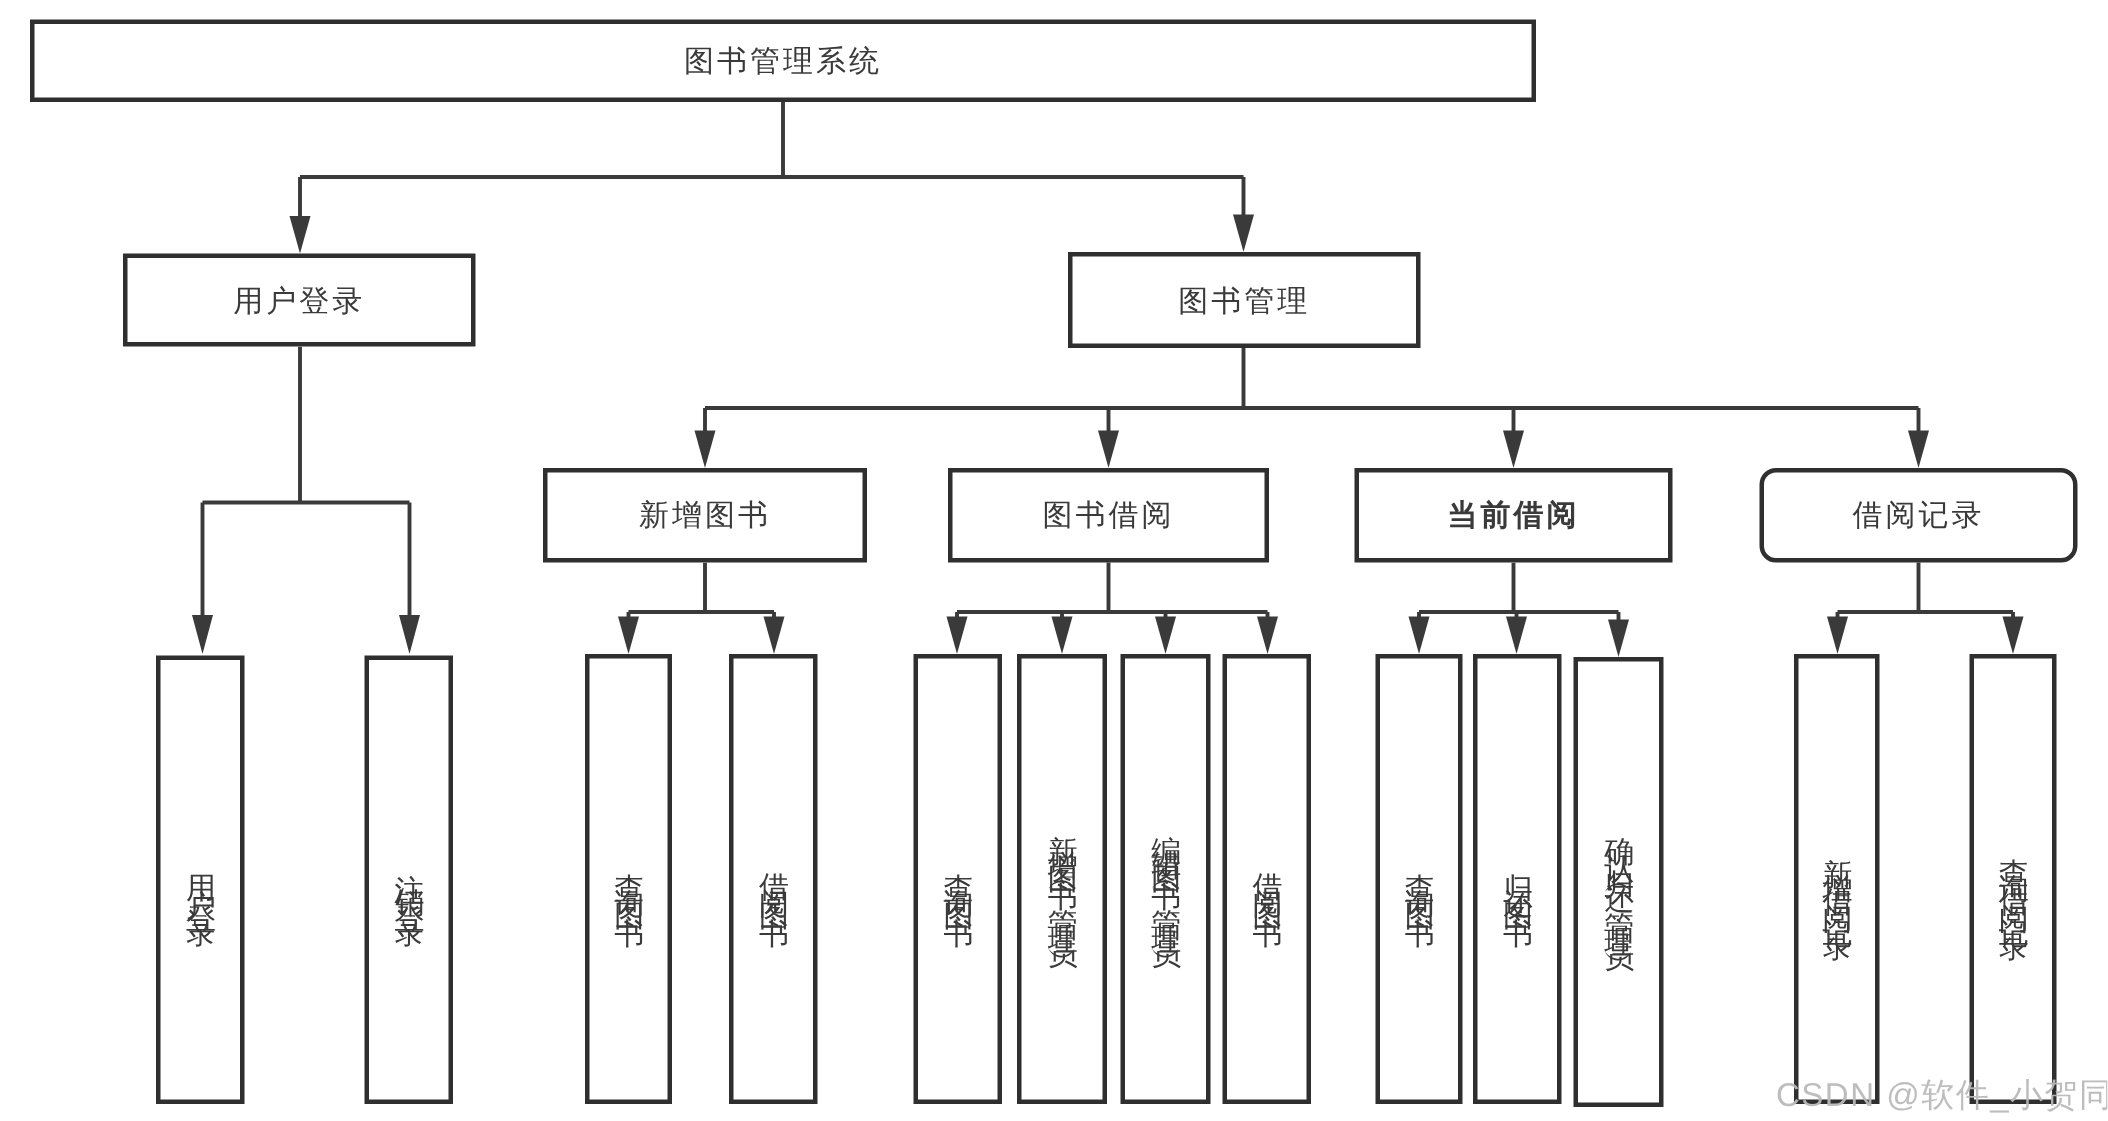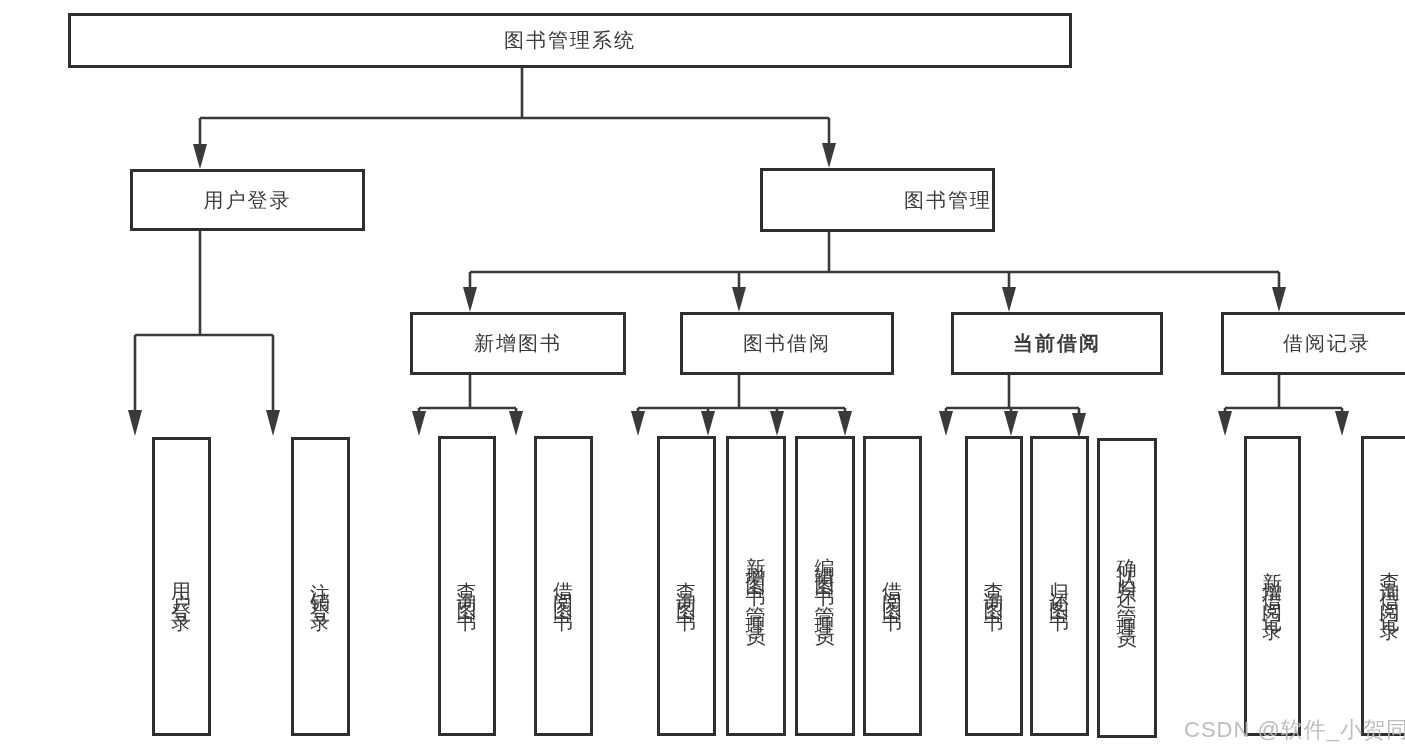--- a/index.html
+++ b/index.html
@@ -19,21 +19,20 @@
   .node {
     position: absolute;
     box-sizing: border-box;
     background: #ffffff;
     border: 3px solid #2f2f2f;
     display: flex;
     align-items: center;
     justify-content: center;
     z-index: 1;
     color: #3a3a3a;
-    margin-left: 48px;
   }
   .hlabel {
     font-size: 20px;
     letter-spacing: 2px;
     color: #3a3a3a;
     white-space: nowrap;
   }
   .vlabel {
     writing-mode: vertical-lr;
     text-orientation: mixed;
@@ -123,34 +122,34 @@
     <polygon points="1335,411 1349,411 1342,436"></polygon>
   </svg>
 
   <div class="node" style="left:20px; top:13px; width:1004px; height:55px;">
     <span class="hlabel">图书管理系统</span>
   </div>
 
   <div class="node" style="left:82px; top:169px; width:235px; height:62px;">
     <span class="hlabel">用户登录</span>
   </div>
-  <div class="node" style="left:712px; top:168px; width:235px; height:64px;justify-content:flex-end;">
+  <div class="node" style="left:712px; top:168px; width:235px; height:64px;">
     <span class="hlabel">图书管理</span>
   </div>
 
   <div class="node" style="left:362px; top:312px; width:216px; height:63px;">
     <span class="hlabel">新增图书</span>
   </div>
   <div class="node" style="left:632px; top:312px; width:214px; height:63px;">
     <span class="hlabel">图书借阅</span>
   </div>
   <div class="node" style="left:903px; top:312px; width:212px; height:63px;font-weight:bold;">
     <span class="hlabel">当前借阅</span>
   </div>
-  <div class="node" style="left:1173px; top:312px; width:212px; height:63px;">
+  <div class="node" style="left:1173px; top:312px; width:212px; height:63px;border-radius:11px;">
     <span class="hlabel">借阅记录</span>
   </div>
 
   <div class="node" style="left:104px; top:437px; width:59px; height:299px;">
     <span class="vlabel">用户登录</span>
   </div>
   <div class="node" style="left:243px; top:437px; width:59px; height:299px;">
     <span class="vlabel">注销登录</span>
   </div>
 

